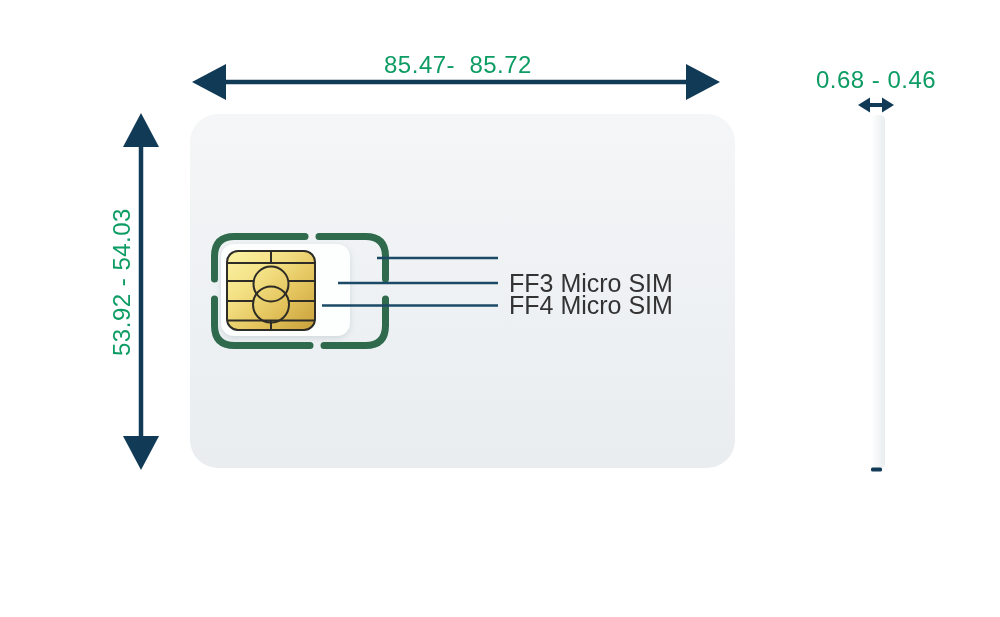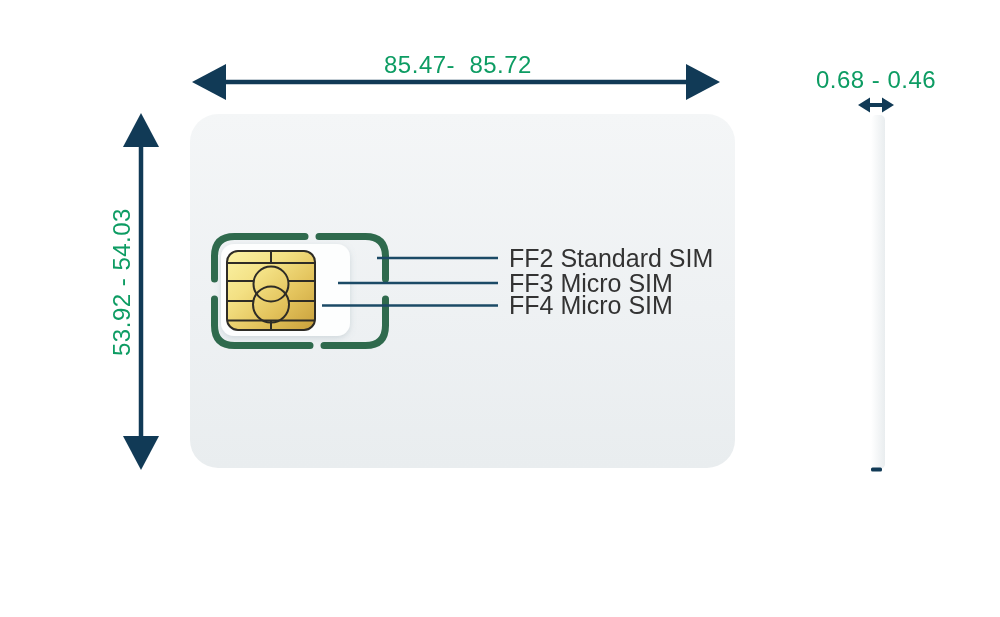--- a/index.html
+++ b/index.html
@@ -116,17 +116,16 @@
     <g>
       <rect x="851" y="115" width="14" height="354" rx="5" fill="url(#edgeGrad)"></rect>
       <rect x="851" y="467.5" width="11" height="4" rx="1.5" fill="#113a56"></rect>
     </g>
   </svg>
 
   <div class="dim-text dim-width">85.47-  85.72</div>
   <div class="dim-text dim-height">53.92 - 54.03</div>
   <div class="dim-text dim-thickness">0.68 - 0.46</div>
 
-  <div class="ff-label ff2">FF2 Standard SIM</div>
   <div class="ff-label ff3">FF3 Micro SIM</div>
   <div class="ff-label ff4">FF4 Micro SIM</div>
 
 </div>
 
 </body></html>

